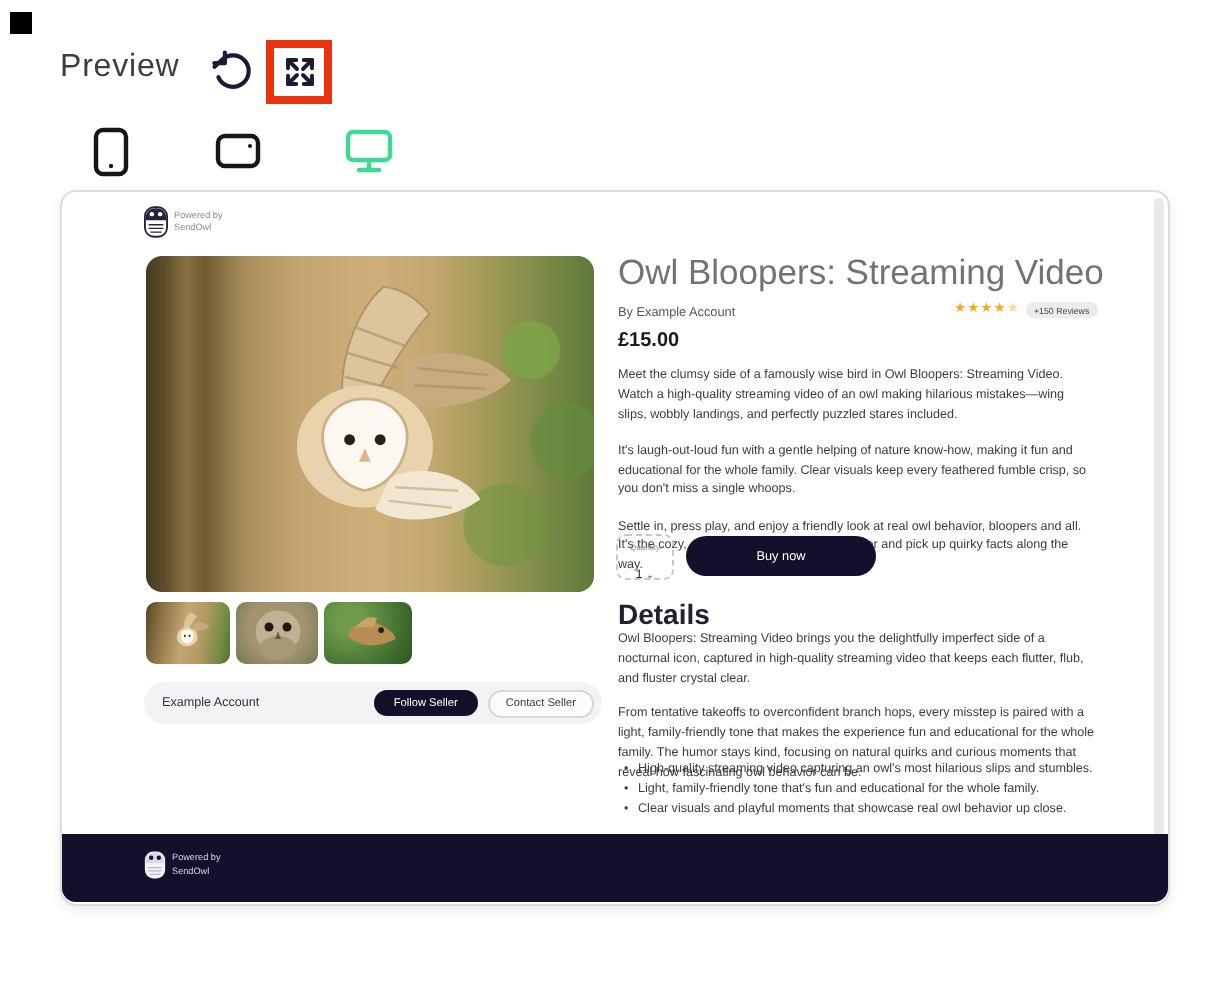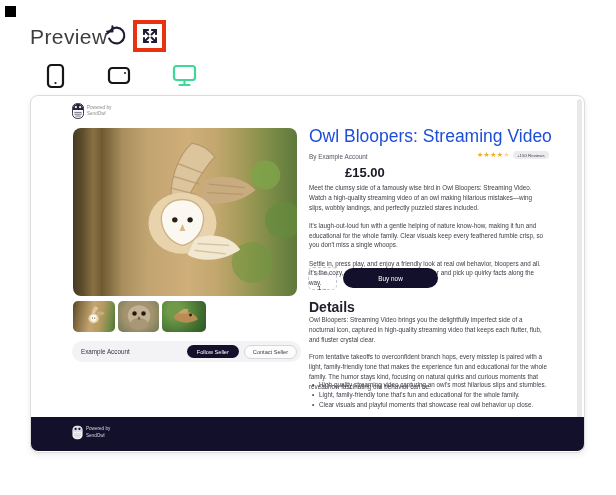--- a/index.html
+++ b/index.html
@@ -4,21 +4,21 @@
 <style>
   html,body{margin:0;padding:0;}
   body{
     width:616px;height:495px;background:#ffffff;position:relative;overflow:hidden;
     font-family:"Liberation Sans", sans-serif;-webkit-font-smoothing:antialiased;
   }
   .abs{position:absolute;}
 
   
   .corner-marker{left:5px;top:6px;width:11px;height:11px;background:#000;}
-  .toolbar-title{left:30px;top:25px;font-size:21px;color:#3e3e3e;letter-spacing:.4px;}
+  .toolbar-title{left:30px;top:25px;font-size:16px;color:#3e3e3e;letter-spacing:.4px;}
   .refresh-btn{left:105px;top:25px;width:21px;height:21px;cursor:pointer;}
   .expand-wrap{
     left:133px;top:20px;width:33px;height:32px;box-sizing:border-box;
     border:4px solid #e83210;display:flex;align-items:center;justify-content:center;
     background:#fff;cursor:pointer;
   }
   .device-btn{cursor:pointer;}
   .dev-phone{left:46px;top:63px;width:19px;height:26px;}
   .dev-tablet{left:107px;top:66px;width:24px;height:19px;}
   .dev-desktop{left:172px;top:64px;width:25px;height:23px;}
@@ -59,27 +59,27 @@
   .seller-row{
     left:41px;top:245px;width:229px;height:21px;background:#f3f3f5;border-radius:11px;
     display:flex;align-items:center;padding:0 4px 0 9px;box-sizing:border-box;
   }
   .seller-name{font-size:6.3px;color:#33333f;}
   .pill{border-radius:9px;display:flex;align-items:center;justify-content:center;cursor:pointer;}
   .pill-dark{margin-left:auto;background:#12102a;color:#fff;font-size:5.6px;height:13px;padding:0 10px;}
   .pill-light{background:#fcfcfd;border:1px solid #d6d6dc;color:#3a3a46;font-size:5.6px;height:12px;padding:0 8px;margin-left:5px;}
 
   
-  .prod-title{left:278px;top:30px;width:260px;font-size:17.5px;line-height:1.2;font-weight:500;color:#1d4ed8;}
+  .prod-title{left:278px;top:30px;width:260px;font-size:17.5px;line-height:1.2;font-weight:500;color:#737373;}
   .byline{left:278px;top:57px;font-size:6.4px;color:#55555f;}
   .rating{left:446px;top:55px;display:flex;align-items:center;gap:3px;}
   .stars{font-size:6.8px;letter-spacing:.5px;color:#f2a918;line-height:1;}
   .star-dim{opacity:.45;}
   .reviews-badge{background:#ececee;border-radius:5px;padding:1.5px 4px;font-size:4.4px;color:#44444e;}
-  .price{left:278px;top:69px;font-size:13px;font-weight:700;color:#191927;margin-left:36px;}
+  .price{left:278px;top:69px;font-size:10px;font-weight:700;color:#191927;}
   .desc{left:278px;top:87px;width:236px;}
   .desc p{margin:0 0 8.5px;font-size:6.3px;line-height:1.55;color:#3c3c46;}
 
   .qty-box{
     left:277px;top:171px;width:29px;height:23px;box-sizing:border-box;
     border:1px dashed #c6c6cc;border-radius:5px;text-align:center;padding-top:3px;cursor:pointer;
   }
   .qty-label{display:block;font-size:4px;color:#8b8b95;}
   .qty-line{font-size:6px;color:#222230;}
   .chev{font-size:5px;color:#555;}

